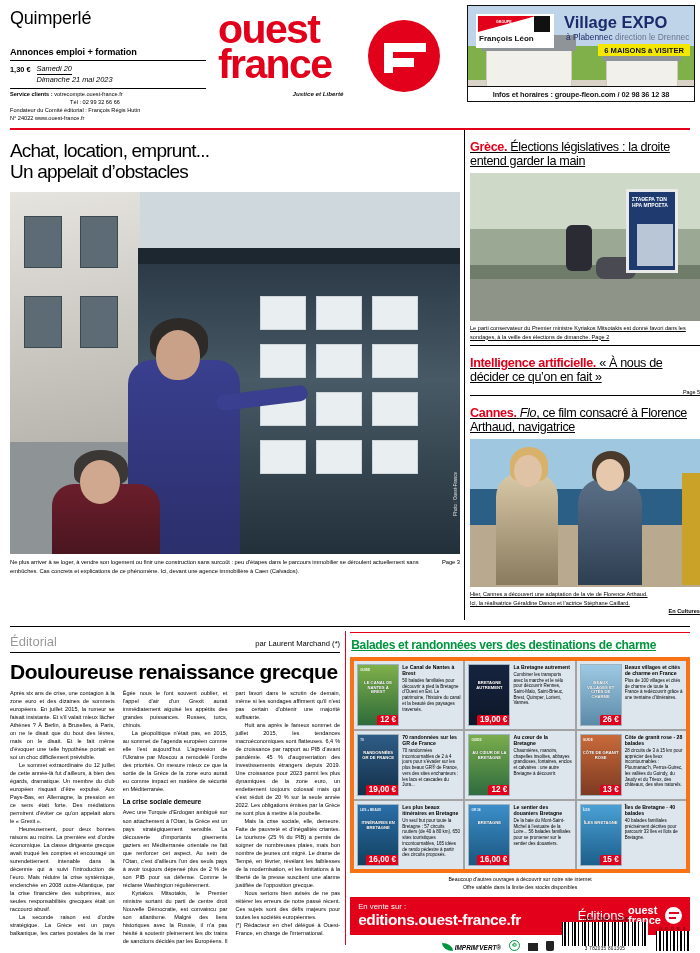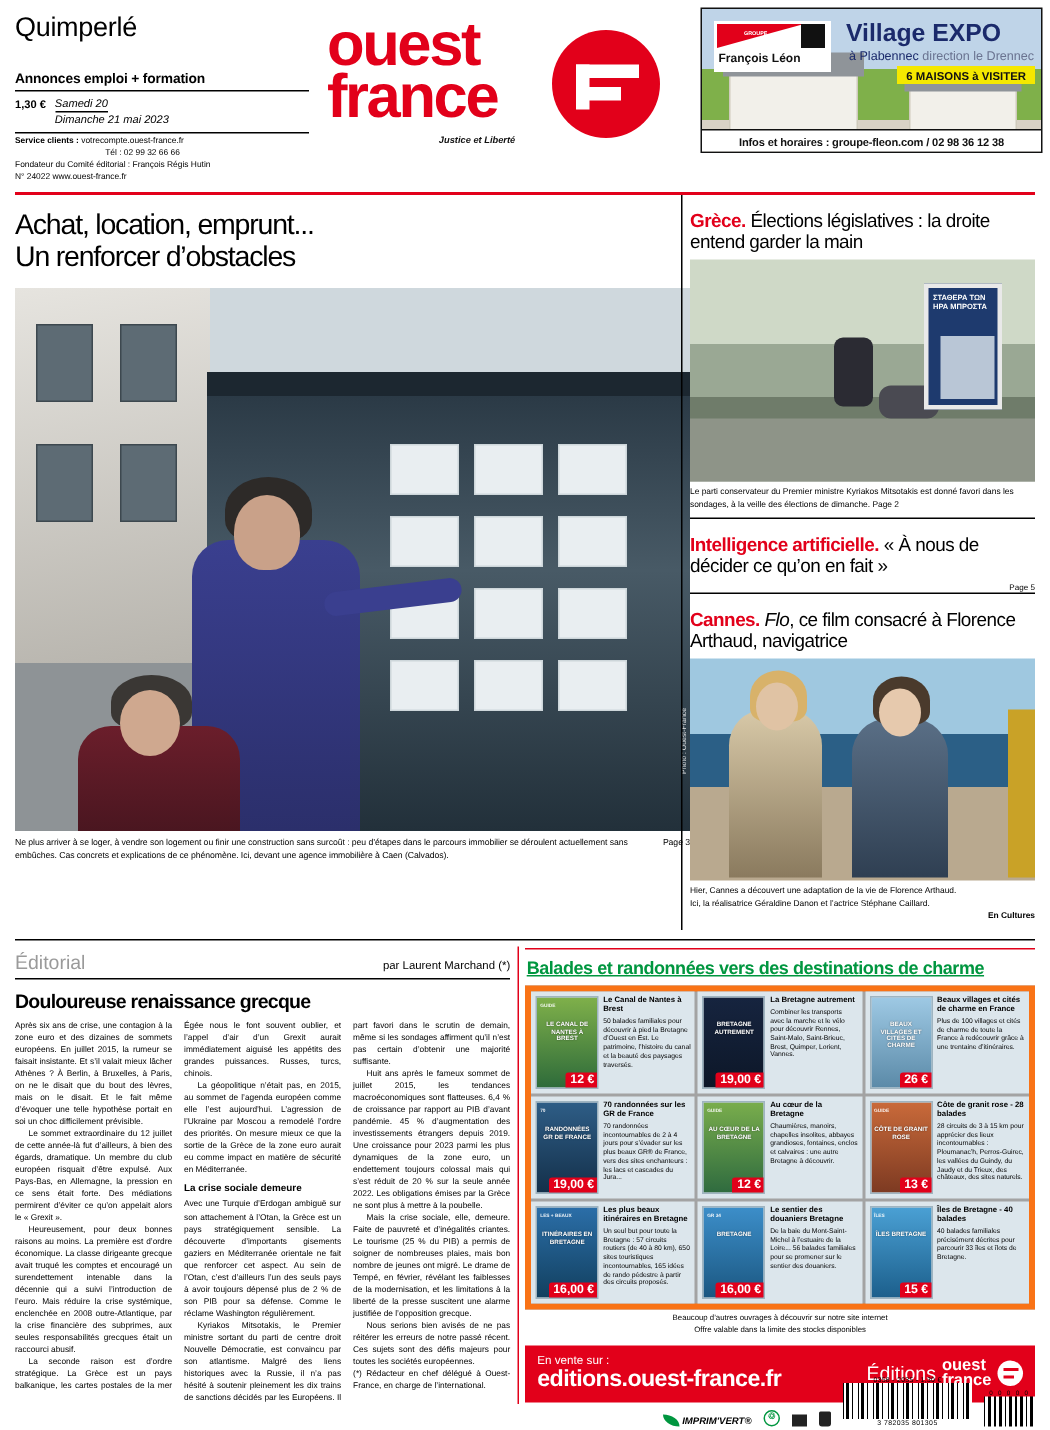--- a/index.html
+++ b/index.html
@@ -94,21 +94,21 @@
     border-top:1px solid #111; text-align:center; font-size:7.4px; font-weight:bold;
     color:#111; line-height:15px; letter-spacing:-0.1px;
   }
 
   
   .rule-red { height: 2px; background: #e2001a; margin: 0 10px; }
 
   
   .body-wrap { display: flex; padding: 0 10px; }
   .col-left { width: 450px; }
-  .col-right { width: 230px; position:relative; }
+  .col-right { width: 230px; margin-left: 10px; position:relative;text-decoration:underline; }
   .col-right::before {
     content:""; position:absolute; left:-6px; top:0; bottom:0; width:1px; background:#000;
   }
 
   .main-head {
     font-size: 19px; font-weight: 400; line-height: 1.08; letter-spacing: -0.8px;
     padding-top: 11px; padding-bottom: 10px;
   }
   .main-photo {
     width: 450px; height: 362px; position: relative; overflow: hidden;
@@ -198,21 +198,21 @@
   
   .mid-rule { height: 1px; background: #000; margin: 6px 10px 0 10px; }
 
   
   .lower { display: flex; padding: 0 10px; }
   .edito { width: 340px; padding-top: 7px; position:relative; }
   .edito::after { content:""; position:absolute; right:-6px; top: 4px; bottom: 0; width:1px; background:#e2001a; }
   .edito-top { display: flex; justify-content: space-between; align-items: baseline; border-bottom:1px solid #000; padding-bottom:3px;}
   .edito-label { font-size: 13px; color: #9a9a9a; font-weight: 400; }
   .edito-author { font-size: 7.6px; }
-  .edito-title { font-size: 13px; letter-spacing: -0.5px; padding: 7px 0 5px 0; }
+  .edito-title { font-size: 21px; letter-spacing: -0.5px; padding: 7px 0 5px 0; }
   .edito-cols { column-count: 3; column-gap: 8px; font-size: 5.55px; line-height: 1.45; text-align: justify; }
   .edito-cols p { margin-bottom: 0; text-indent: 9px; }
   .edito-cols p.first { text-indent: 0; }
   .edito-cols h4 { font-size: 6.6px; font-weight: bold; margin: 4px 0 2px 0; text-align:left; }
   .edito-cols .note { font-style: normal; }
 
   
   .books { width: 350px; margin-left: 10px; padding-top: 5px; }
   .books-rule { height: 1.6px; background:#e2001a; }
   .books-title {
@@ -349,21 +349,21 @@
     </div>
   </div>
 
   <div class="rule-red"></div>
 
   <div class="body-wrap">
 
     <div class="col-left">
       <h1 class="main-head">
         <span>Achat, location, emprunt...</span><br>
-        <span>Un renforcer d’obstacles</span>
+        <span>Un appelait d’obstacles</span>
       </h1>
 
       <div class="main-photo">
         <div class="ph-building"></div>
         <div class="ph-window" style="left:14px;top:24px;width:38px;height:52px;"></div>
         <div class="ph-window" style="left:70px;top:24px;width:38px;height:52px;"></div>
         <div class="ph-window" style="left:14px;top:104px;width:38px;height:52px;"></div>
         <div class="ph-window" style="left:70px;top:104px;width:38px;height:52px;"></div>
         <div class="ph-awn"></div>
         <div class="ph-shopfront"></div>

